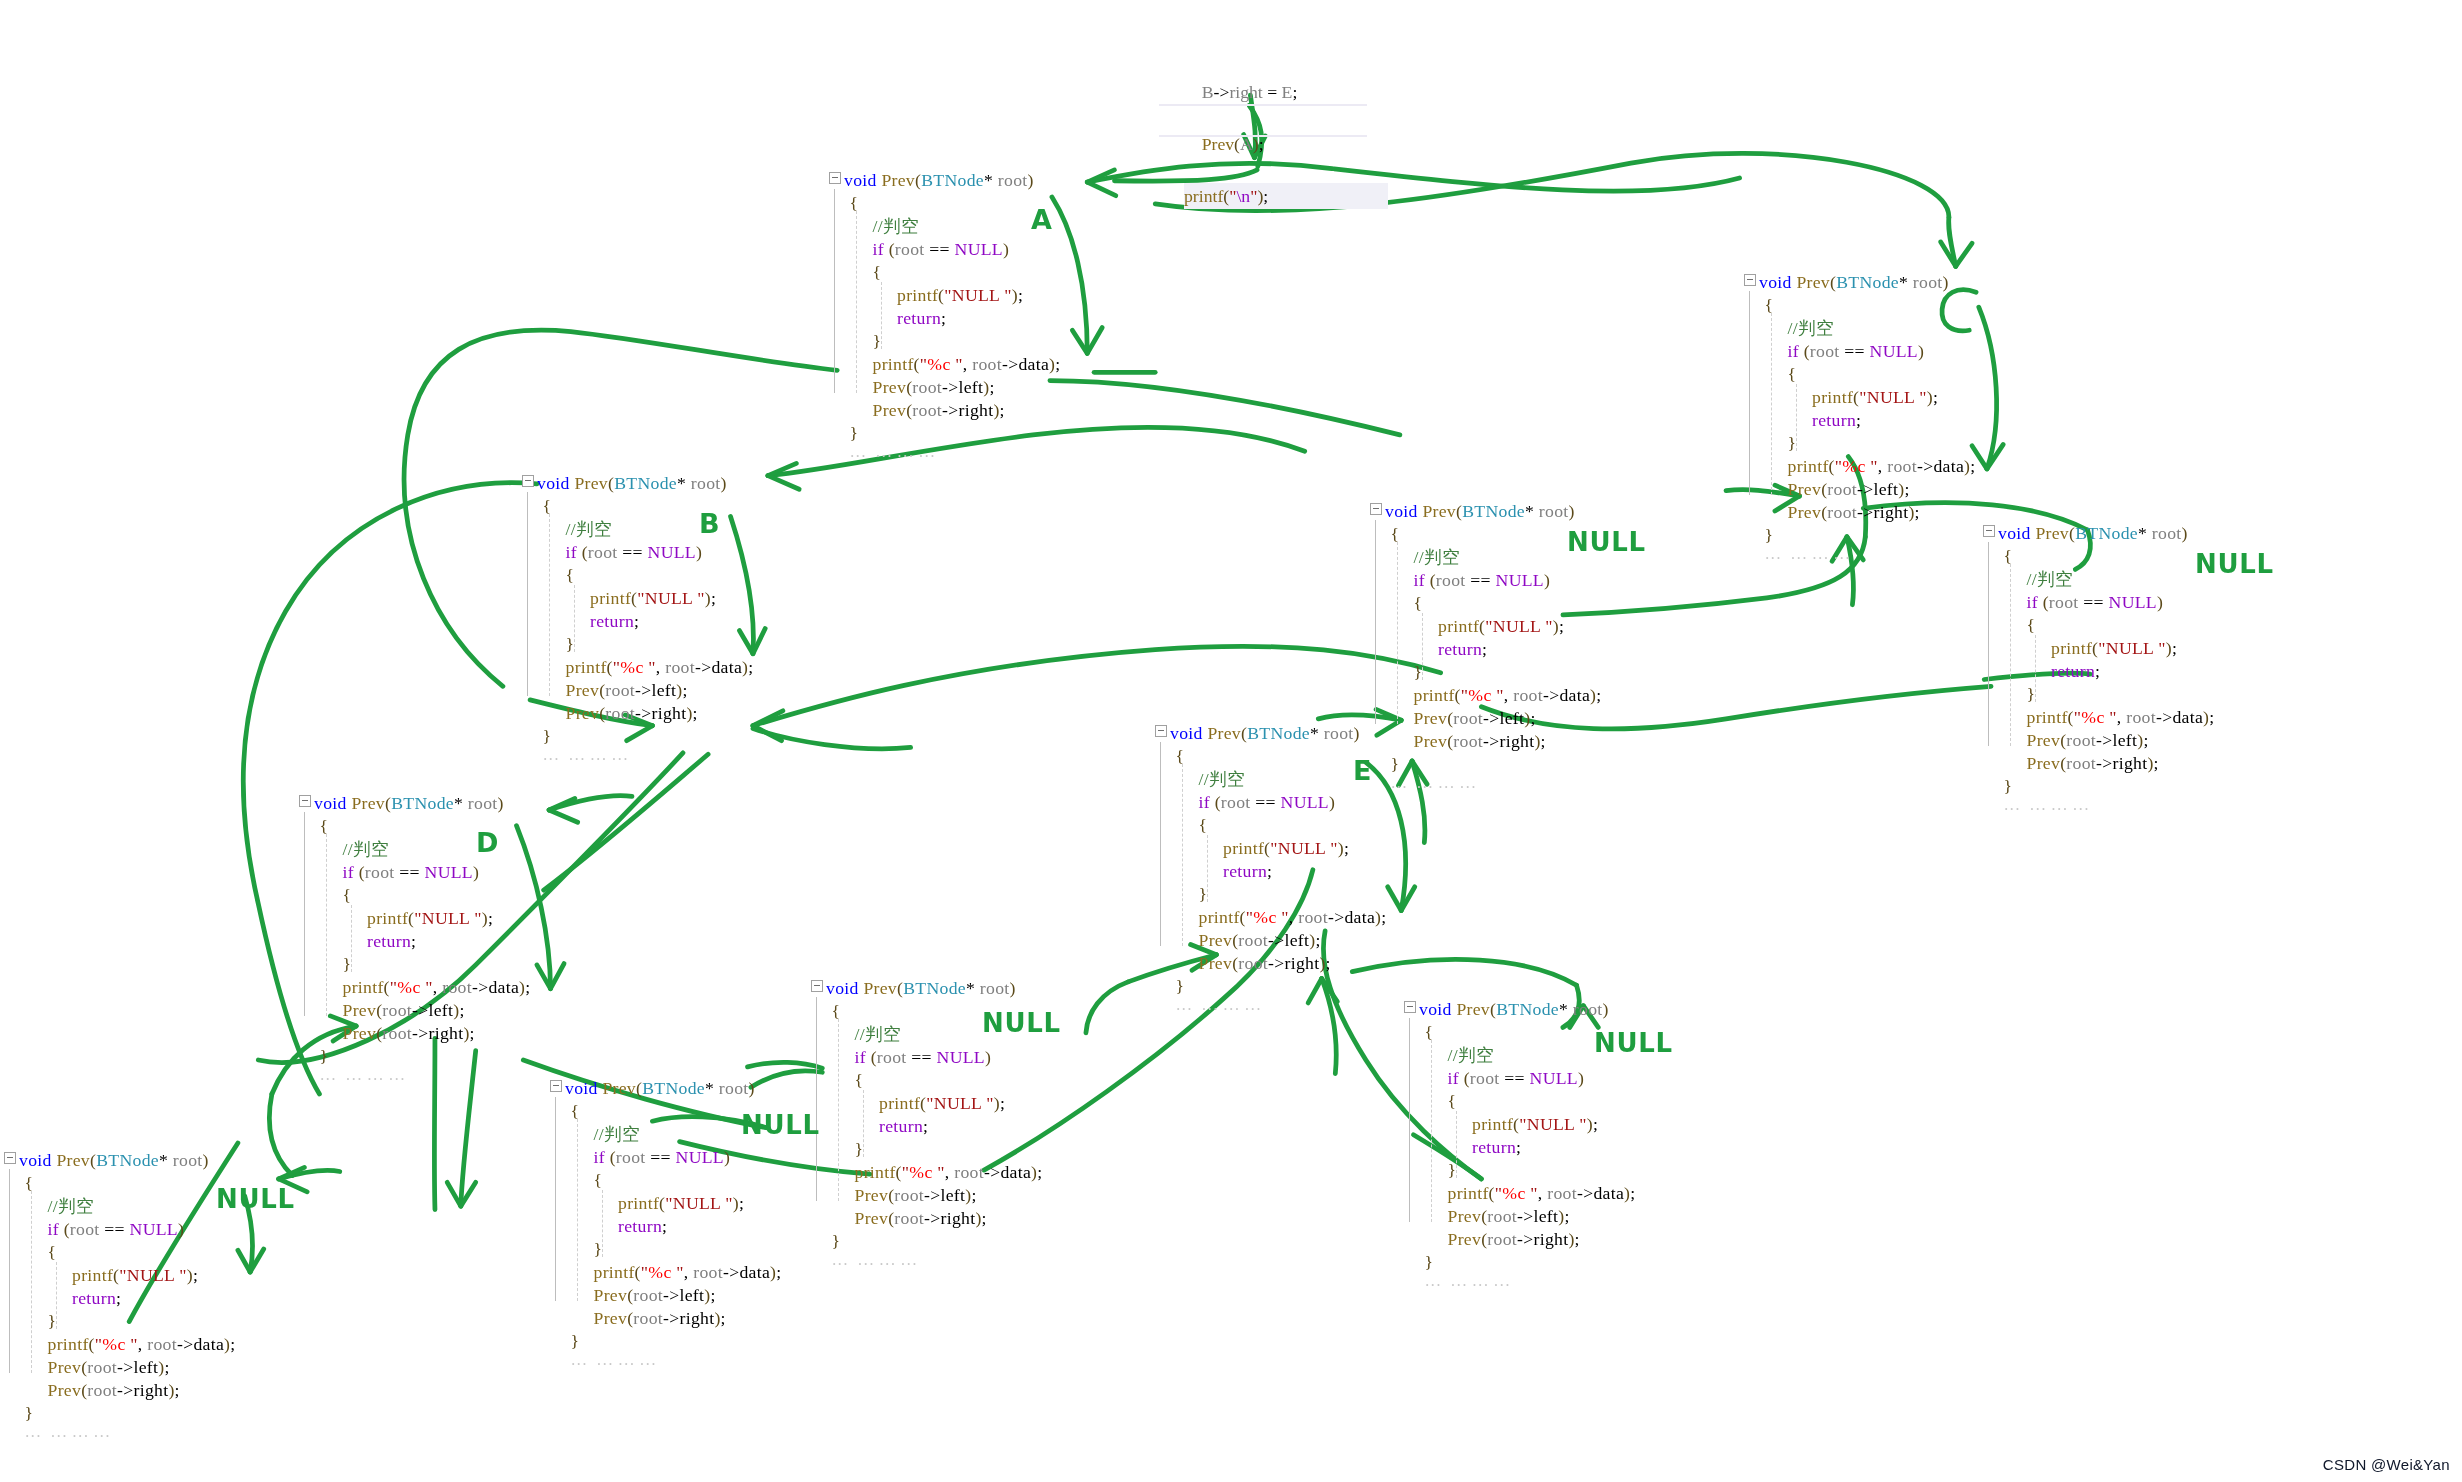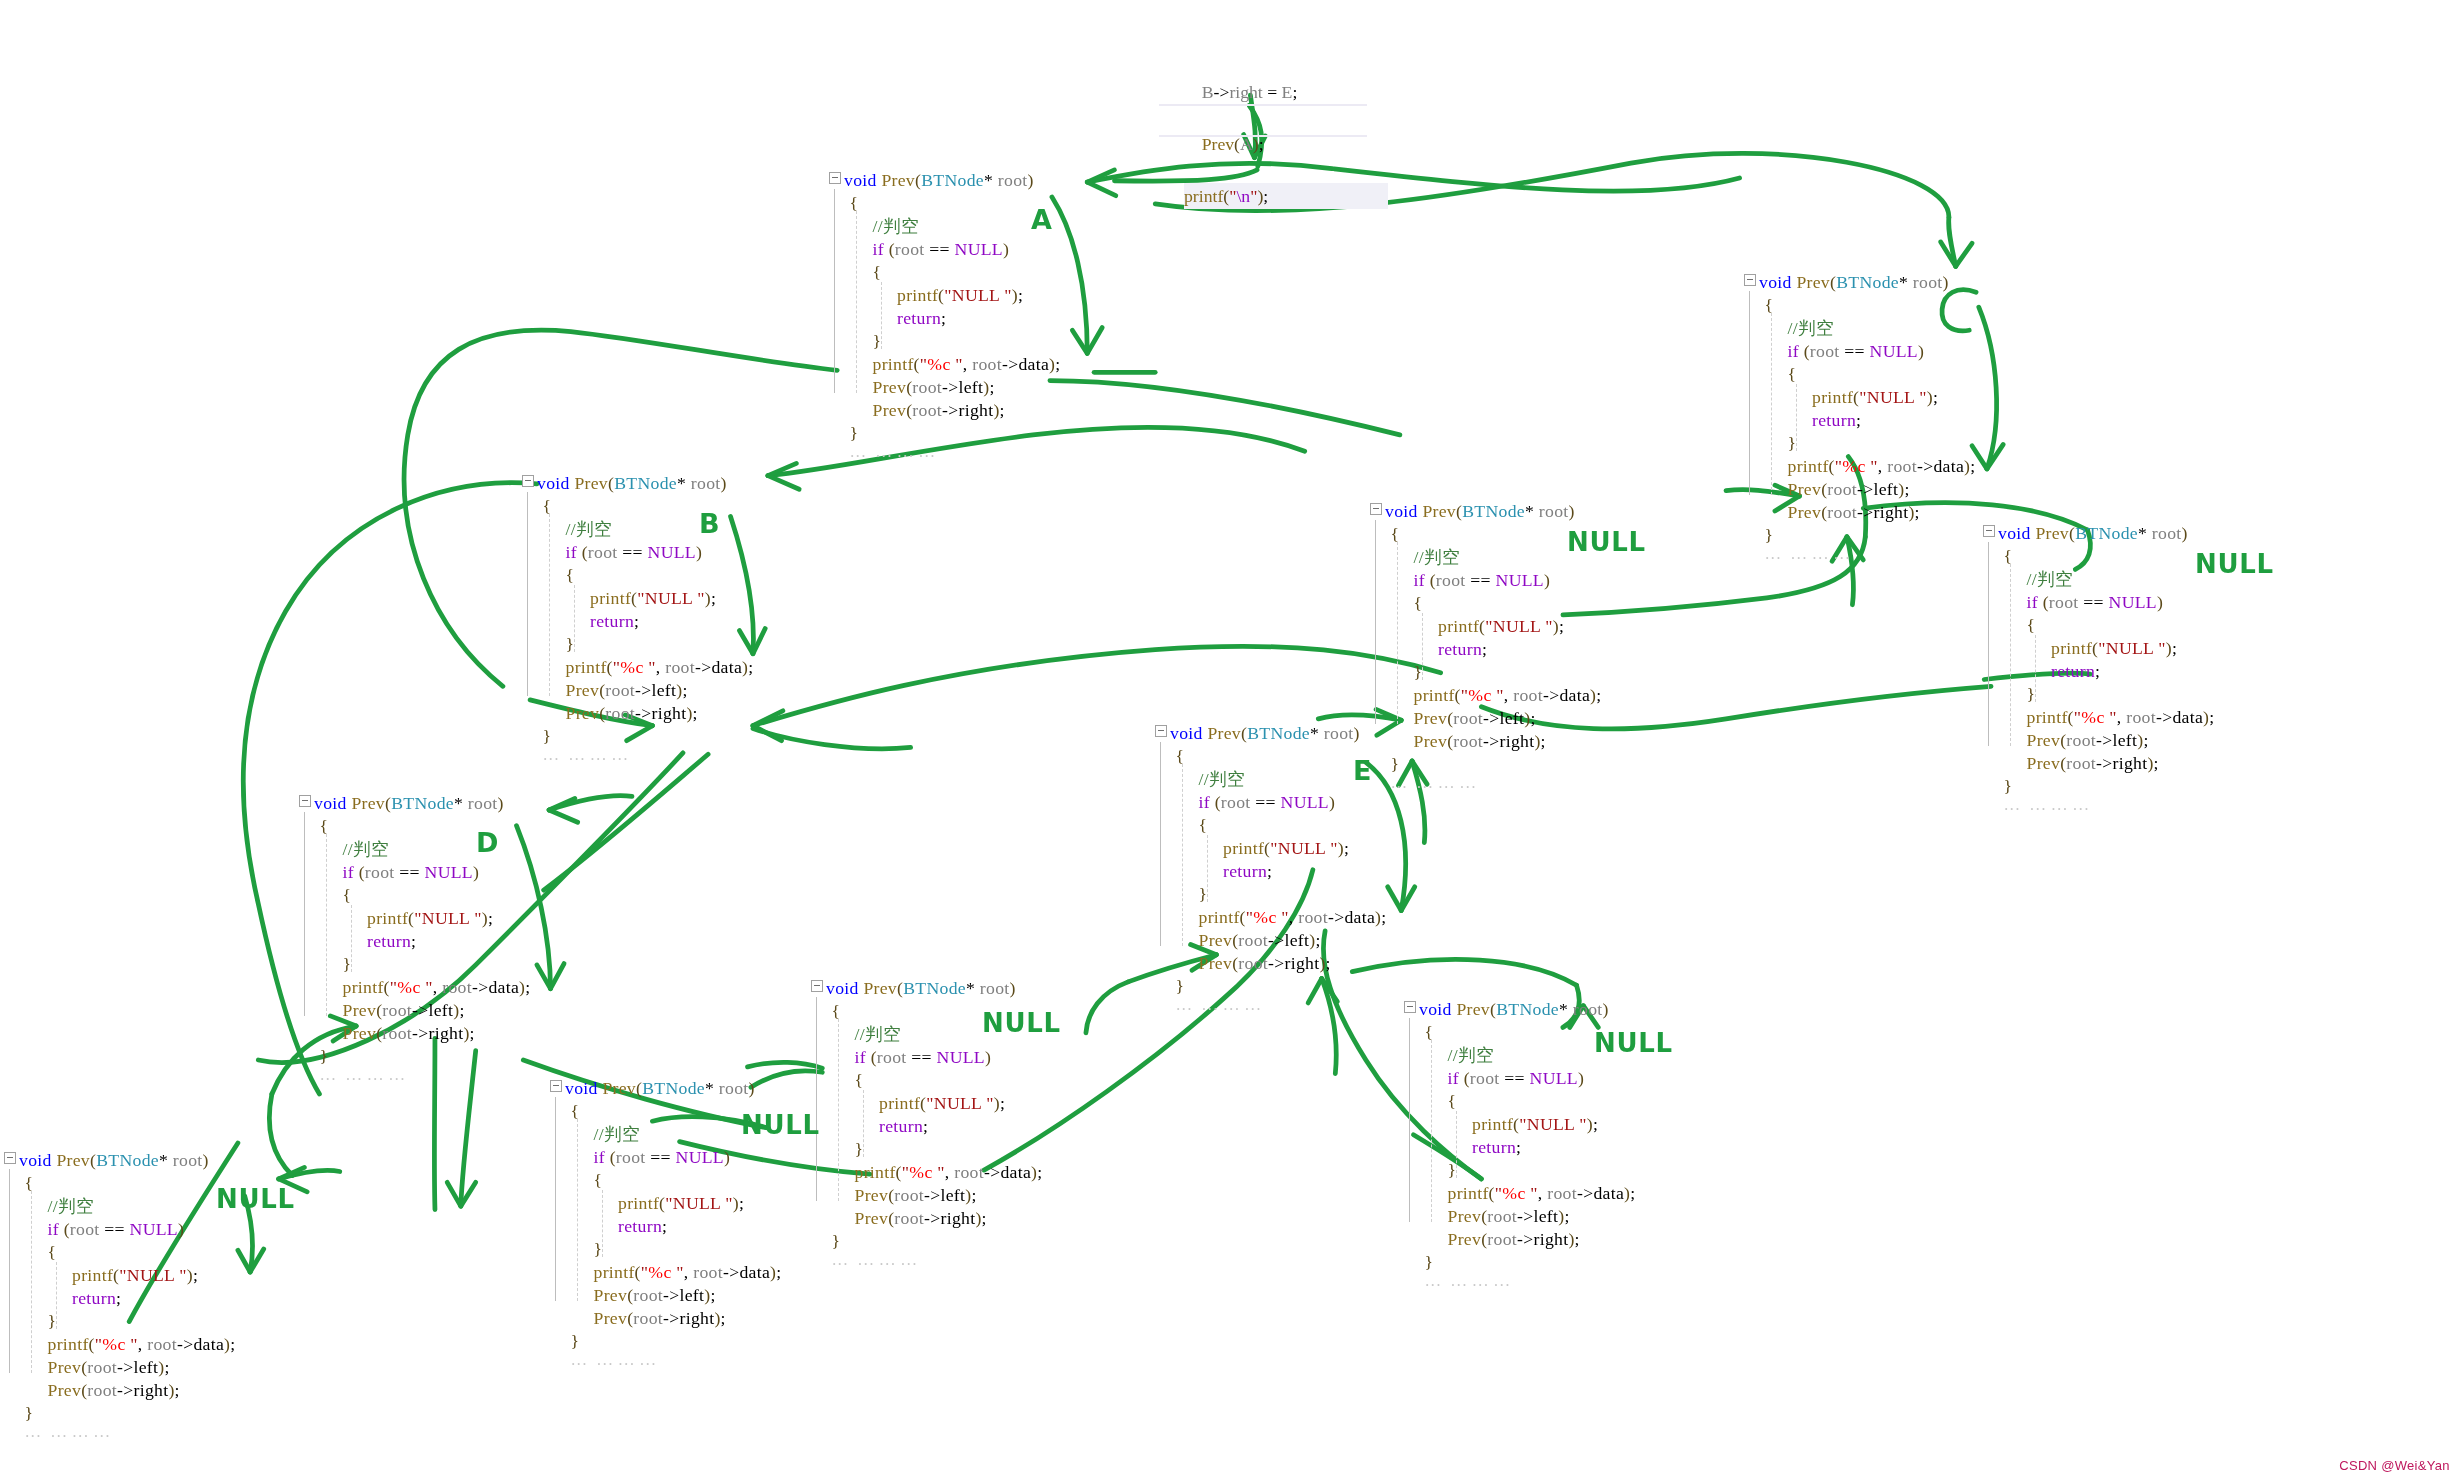--- a/index.html
+++ b/index.html
@@ -64,21 +64,21 @@
   
   .snippet{
     position:absolute;
     font-family:"Liberation Serif", serif;
     font-size:17.7px;line-height:26px;white-space:pre;
   }
   .snippet .hl{display:block;background:#f0f0f7;}
   .watermark{
     position:absolute;right:12.2px;bottom:9.5px;
     font-family:"Liberation Sans", sans-serif;
-    font-size:13px;color:#be185d;letter-spacing:0.3px;text-align:right;
+    font-size:15px;color:#0f172a;letter-spacing:0.3px;text-align:right;
   }
 </style>
 </head>
 <body>
 
 <div id="canvas">
 
   <svg class="ink" viewBox="0 0 3623 2181">
 
     <path d="M1840 140 C1845 175, 1850 200, 1846 232"></path>

